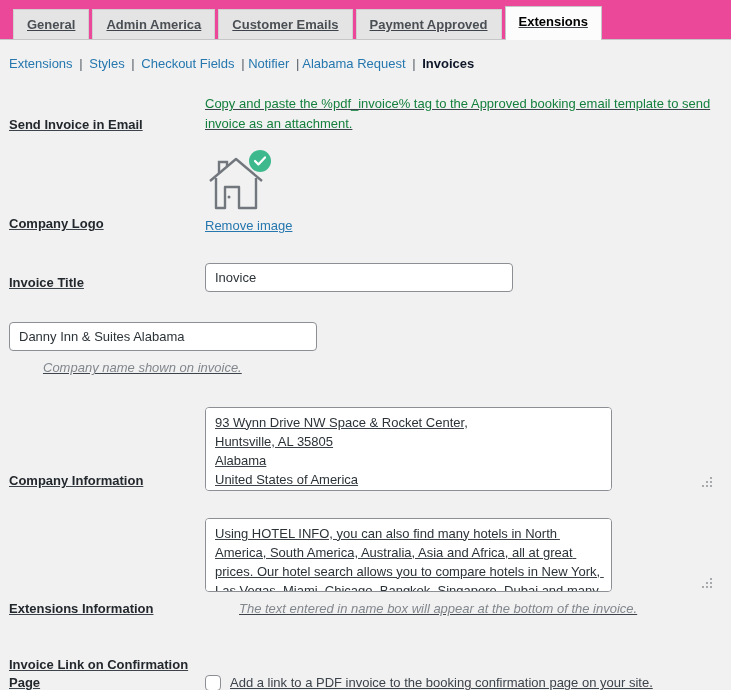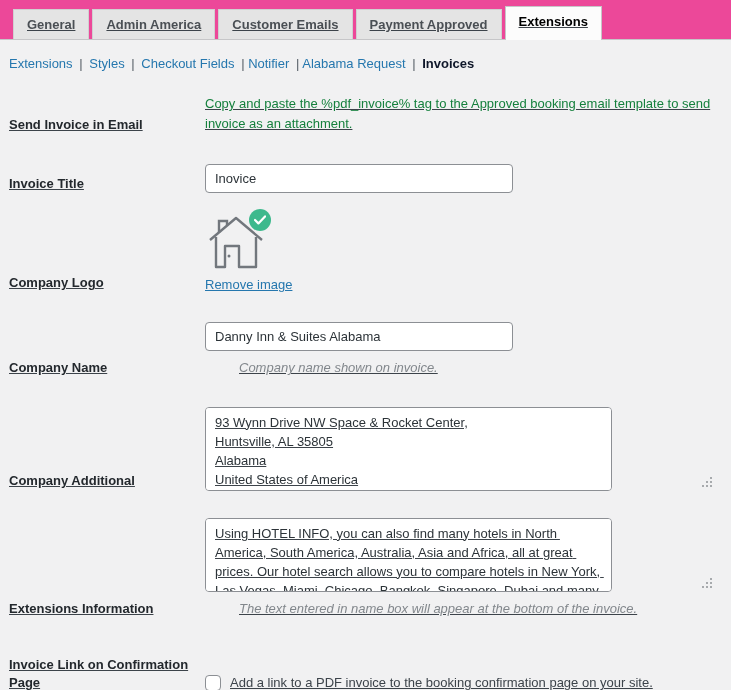--- a/index.html
+++ b/index.html
@@ -205,57 +205,56 @@
 
 <div class="form">
 
   <div class="row row-send">
     <div class="label-col">Send Invoice in Email</div>
     <div class="field-col">
       <div class="desc">Copy and paste the %pdf_invoice% tag to the Approved booking email template to send invoice as an attachment.</div>
     </div>
   </div>
 
-  <div class="row row-title">
-    <div class="label-col">Invoice Title</div>
-    <div class="field-col">
-      <input type="text" value="Inovice" style="">
-    </div>
-  </div>
-
   <div class="row row-logo">
     <div class="label-col">Company Logo</div>
     <div class="field-col">
       <div class="logo-box">
         <svg class="house-svg" width="62" height="58" viewBox="0 0 62 58" fill="none">
           <path d="M14 21 V9 H22 V13" stroke="#72777d" stroke-width="2.4"></path>
           <path d="M5 28 L31 6 L57 28" stroke="#72777d" stroke-width="2.4" stroke-linejoin="round"></path>
           <path d="M11 25 V55 H20 V34 H34 V55 H51 V25" stroke="#72777d" stroke-width="2.4" stroke-linejoin="round"></path>
           <circle cx="24" cy="44" r="1.5" fill="#72777d"></circle>
         </svg>
         <span class="badge">
           <svg width="12" height="10" viewBox="0 0 12 10">
             <path d="M1 5 L4.4 8.4 L11 1.4" stroke="#ffffff" stroke-width="2.2" fill="none" stroke-linecap="round" stroke-linejoin="round"></path>
           </svg>
         </span>
       </div>
       <a class="remove-link">Remove image</a>
     </div>
   </div>
 
+  <div class="row row-title">
+    <div class="label-col">Invoice Title</div>
+    <div class="field-col">
+      <input type="text" value="Inovice" style="">
+    </div>
+  </div>
+
   <div class="row row-name">
-    <div class="label-col">Company Name</div>
     <div class="field-col">
       <input type="text" value="Danny Inn &amp; Suites Alabama" style="">
       <div class="help">Company name shown on invoice.</div>
     </div>
   </div>
 
   <div class="row row-info">
-    <div class="label-col">Company Additional</div>
+    <div class="label-col">Company Information</div>
     <div class="field-col">
       <div class="ta-wrap">
         <textarea class="ta-company" style="">93 Wynn Drive NW Space &amp; Rocket Center,
 Huntsville, AL 35805
 Alabama
 United States of America</textarea>
         <span class="resize-grip">
           <i class="g1"></i>
             <i class="g2"></i>
             <i class="g3"></i>

